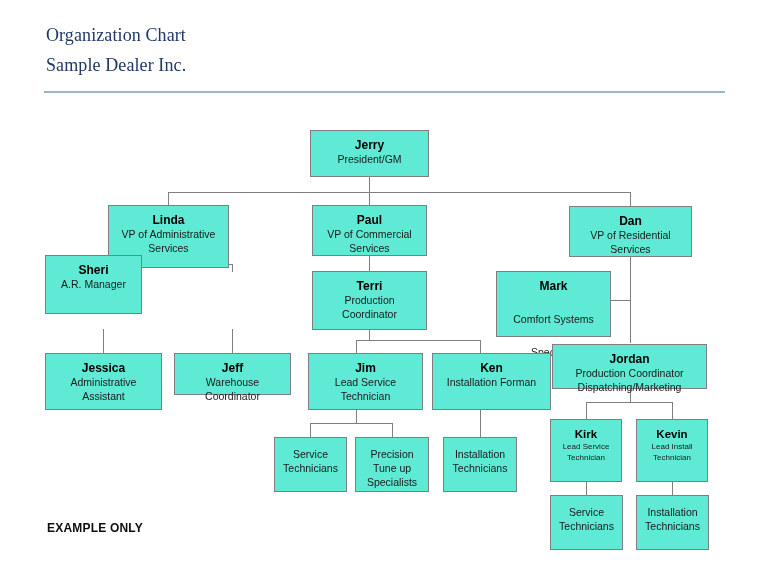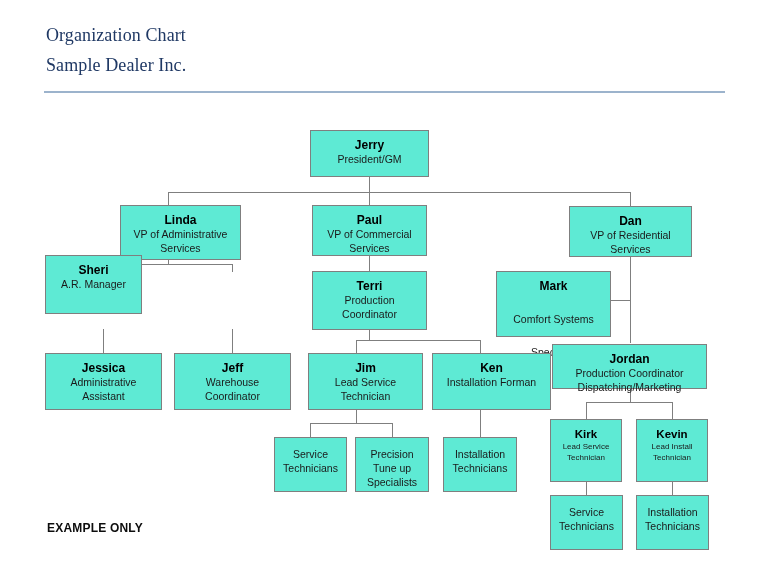--- a/index.html
+++ b/index.html
@@ -155,21 +155,21 @@
 
   <div class="conn v" style="left:586px; top:481px; height:14px;"></div>
 
   <div class="conn v" style="left:672px; top:481px; height:14px;"></div>
 
   <div class="node" style="left:310px; top:130px; width:119px; height:47px;">
     <div class="nm">Jerry</div>
     <div class="ttl">President/GM</div>
   </div>
 
-  <div class="node" style="left:108px; top:205px; width:121px; height:55px;margin-left:12px;">
+  <div class="node" style="left:108px; top:205px; width:121px; height:63px;">
     <div class="nm">Linda</div>
     <div class="ttl">VP of Administrative</div>
     <div class="ttl">Services</div>
   </div>
 
   <div class="node" style="left:312px; top:205px; width:115px; height:51px;">
     <div class="nm">Paul</div>
     <div class="ttl">VP of Commercial</div>
     <div class="ttl">Services</div>
   </div>
@@ -197,21 +197,21 @@
     <div class="ttl">Comfort Systems</div>
     <div class="ttl">Specialist</div>
   </div>
 
   <div class="node" style="left:45px; top:353px; width:117px; height:57px;">
     <div class="nm">Jessica</div>
     <div class="ttl">Administrative</div>
     <div class="ttl">Assistant</div>
   </div>
 
-  <div class="node" style="left:174px; top:353px; width:117px; height:57px;">
+  <div class="node" style="left:174px; top:353px; width:117px; height:42px;">
     <div class="nm">Jeff</div>
     <div class="ttl">Warehouse</div>
     <div class="ttl">Coordinator</div>
   </div>
 
   <div class="node" style="left:308px; top:353px; width:115px; height:57px;">
     <div class="nm">Jim</div>
     <div class="ttl">Lead Service</div>
     <div class="ttl">Technician</div>
   </div>

